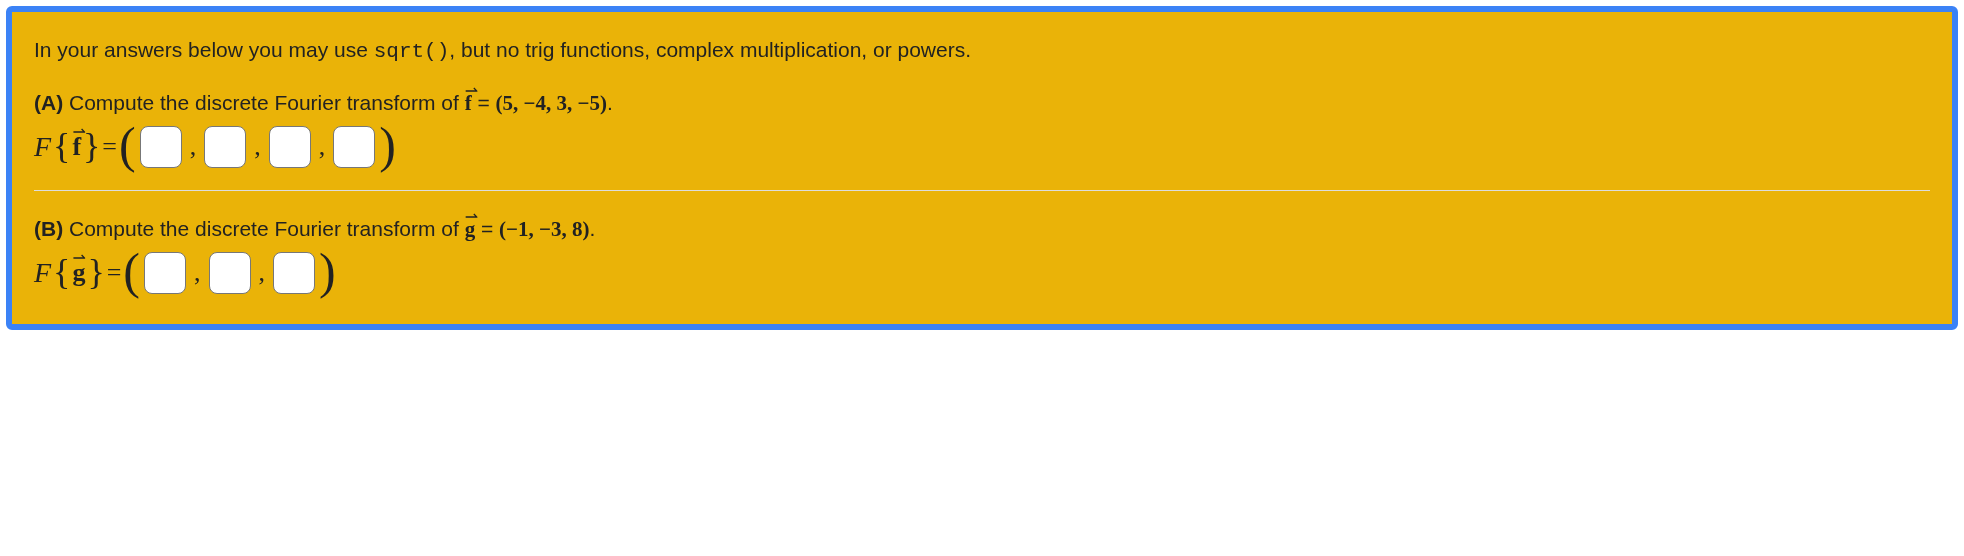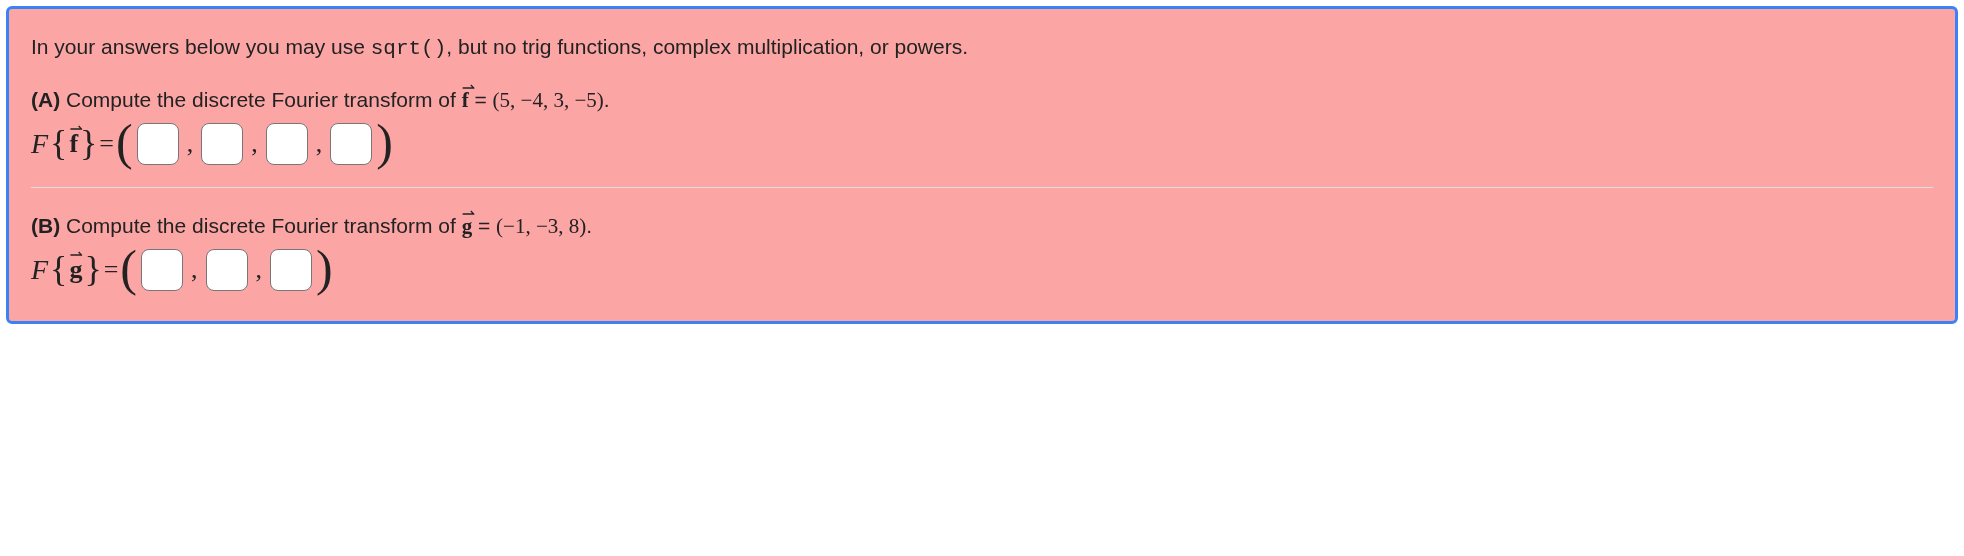--- a/index.html
+++ b/index.html
@@ -5,23 +5,23 @@
   * { box-sizing: border-box; }
   body {
     margin: 0;
     padding: 6px;
     font-family: -apple-system, BlinkMacSystemFont, "Segoe UI", Helvetica, Arial, sans-serif;
     font-size: 21px;
     color: #222;
     background: #fff;
   }
   .panel {
-    border: 3px solid #3b82f6;
+    border: 6px solid #3b82f6;
     border-radius: 6px;
-    background: #fca5a5;
+    background: #eab308;
     padding: 26px 22px 22px 22px;
   }
   .instr { margin-bottom: 28px; }
   .mono { font-family: "Courier New", Courier, monospace; }
   .prompt-line { margin-bottom: 10px; }
   .answer-line {
     font-family: "Times New Roman", Georgia, serif;
     font-size: 26px;
     display: flex;
     align-items: center;
@@ -57,21 +57,21 @@
     text-align: center;
     padding: 0;
     margin: 0 2px;
   }
   hr.div {
     border: none;
     border-top: 1px solid #ddd;
     margin: 22px 0 26px 0;
   }
   b { font-weight: 700; }
-  .mathbf { font-weight: normal; font-family: "Times New Roman", serif; }
+  .mathbf { font-weight: bold; font-family: "Times New Roman", serif; }
 </style>
 </head>
 <body>
 
 <div class="panel">
 
   <div class="instr">
     <span>In your answers below you may use </span><span class="mono">sqrt()</span><span>, but no trig functions, complex multiplication, or powers.</span>
   </div>
 

